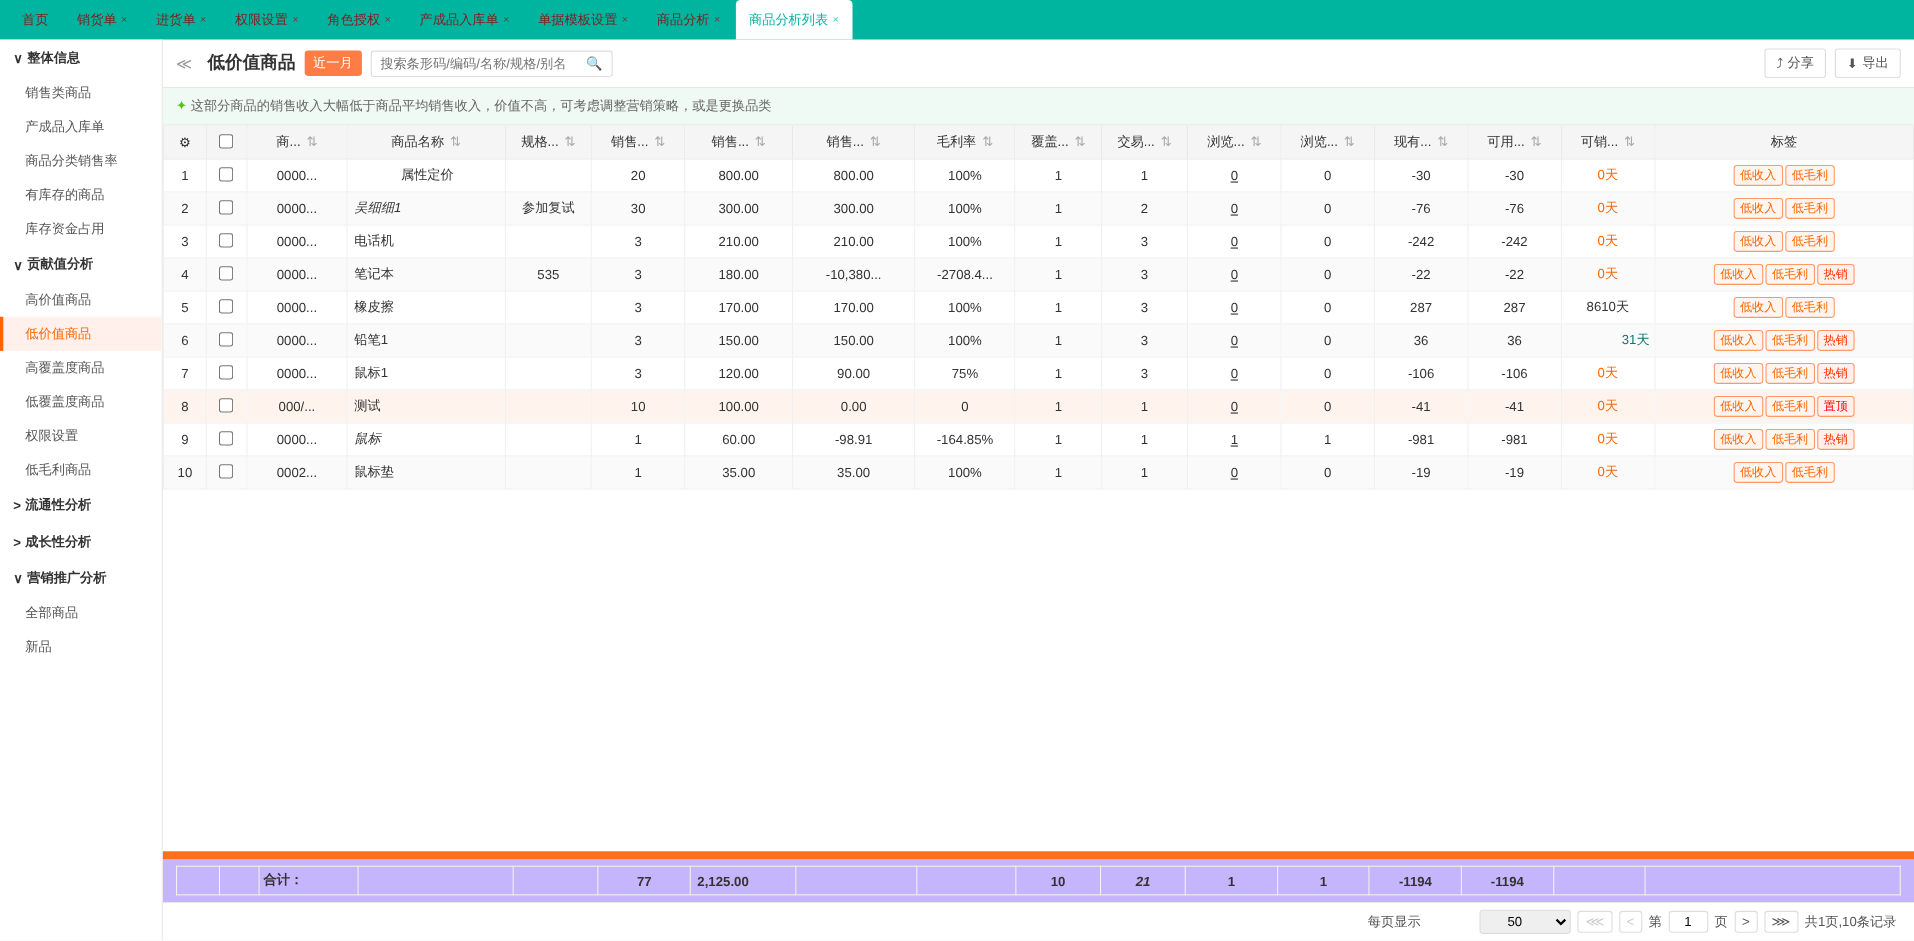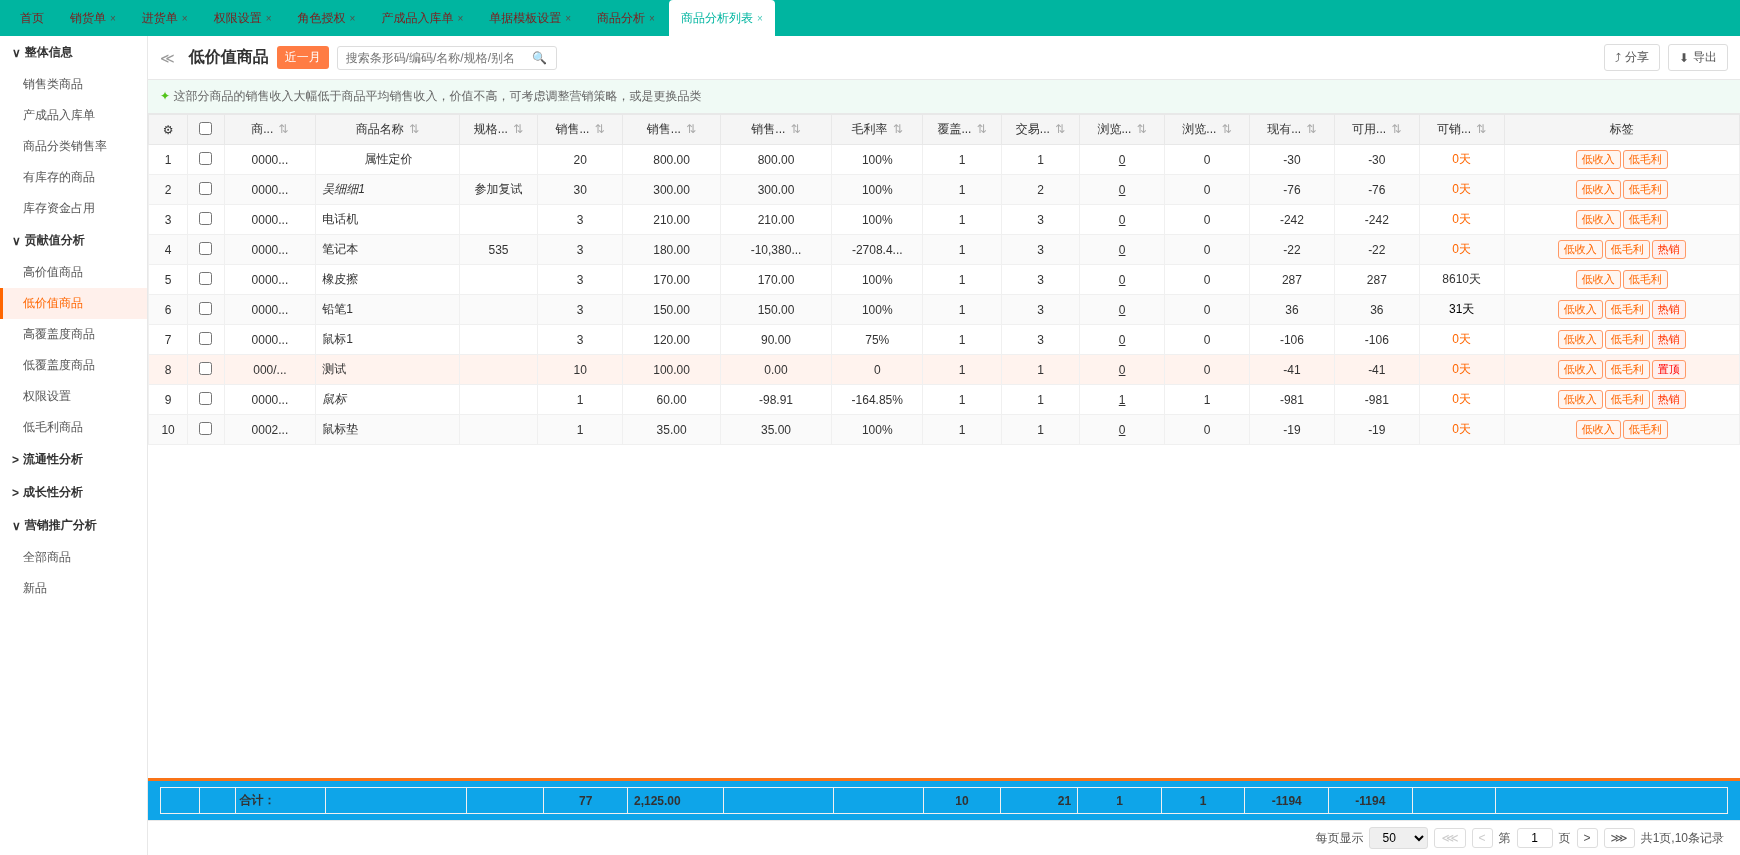--- a/index.html
+++ b/index.html
@@ -165,22 +165,22 @@
     tbody tr.highlight { background: #fff3ee !important; }
 
     .tag { display: inline-block; padding: 1px 5px; border-radius: 3px; margin: 0 1px; font-size: 11px; }
     .tag-orange { color: #ff6600; border: 1px solid #ff9966; background: #fff5f0; }
     .tag-red { color: #ff3300; border: 1px solid #ff9966; background: #fff0ee; }
     .tag-hotred { color: #ff0000; background: #fff0ee; border: 1px solid #ff9966; }
     .link-underline { text-decoration: underline; color: #333; }
 
     
     .footer-total {
-      background: #0ea5e9;
-      border-top: 3px solid #f97316;
+      background: #c4b5fd;
+      border-top: 7px solid #f97316;
       display: flex;
       align-items: center;
       padding: 6px 12px;
       gap: 0;
     }
     .footer-total td {
       padding: 4px 6px;
       text-align: center;
       font-weight: bold;
     }
@@ -199,21 +199,22 @@
     .page-input {
       width: 36px;
       border: 1px solid #ddd;
       border-radius: 3px;
       padding: 2px 4px;
       text-align: center;
     }
     .page-select {
       border: 1px solid #ddd;
       border-radius: 3px;
-      padding: 2px 8px;
+      padding: 2px 20px;
+      margin-left: 48px;
     }
     .page-nav-btn {
       border: 1px solid #ddd;
       background: #fff;
       padding: 2px 6px;
       border-radius: 3px;
       cursor: pointer;
       color: #555;
     }
     .page-nav-btn:disabled { color: #ccc; cursor: default; }
@@ -489,21 +490,21 @@
     <td>3</td>
     <td>150.00</td>
     <td>150.00</td>
     <td>100%</td>
     <td>1</td>
     <td>3</td>
     <td><span class="link-underline">0</span></td>
     <td>0</td>
     <td>36</td>
     <td>36</td>
-    <td style="color:#000000;">31天</td>
+    <td style="color:#0f766e;text-align:right;">31天</td>
     <td><span class="tag tag-orange">低收入</span><span class="tag tag-orange">低毛利</span><span class="tag tag-red">热销</span></td>
   </tr>
             <tr>
     <td>7</td>
     <td><input type="checkbox" style=""></td>
     <td>0000...</td>
     <td style="text-align:left;padding-left:6px;">鼠标1</td>
     <td></td>
     <td>3</td>
     <td>120.00</td>
@@ -586,21 +587,21 @@
             <td style="width:30px"></td>
             <td style="width:28px"></td>
             <td style="width:70px; text-align:left; padding-left:4px; font-weight:bold;">合计：</td>
             <td style="width:110px"></td>
             <td style="width:60px"></td>
             <td style="width:65px; text-align:center; font-weight:bold;">77</td>
             <td style="width:75px; text-align:left; font-weight:bold;">2,125.00</td>
             <td style="width:85px"></td>
             <td style="width:70px"></td>
             <td style="width:60px; text-align:center; font-weight:bold;">10</td>
-            <td style="width:60px; text-align:right; font-weight:bold;">21</td>
+            <td style="width:60px; text-align:center; font-weight:bold;font-style:italic;">21</td>
             <td style="width:65px; text-align:center; font-weight:bold;">1</td>
             <td style="width:65px; text-align:center; font-weight:bold;">1</td>
             <td style="width:65px; text-align:center; font-weight:bold;">-1194</td>
             <td style="width:65px; text-align:center; font-weight:bold;">-1194</td>
             <td style="width:65px"></td>
             <td style="width:180px"></td>
           </tr>
         </tbody>
       </table>
     </div>

